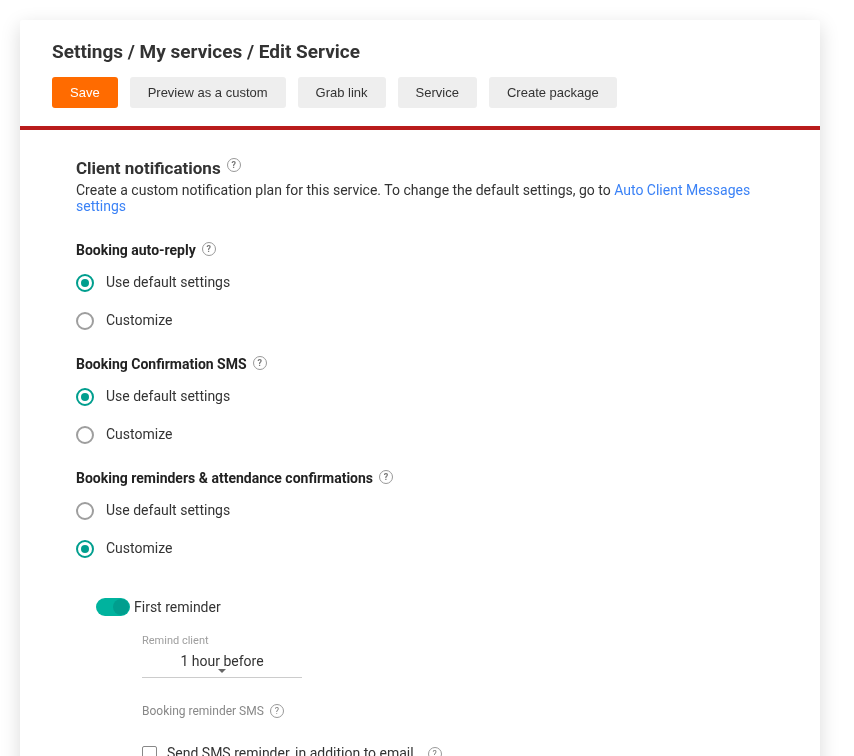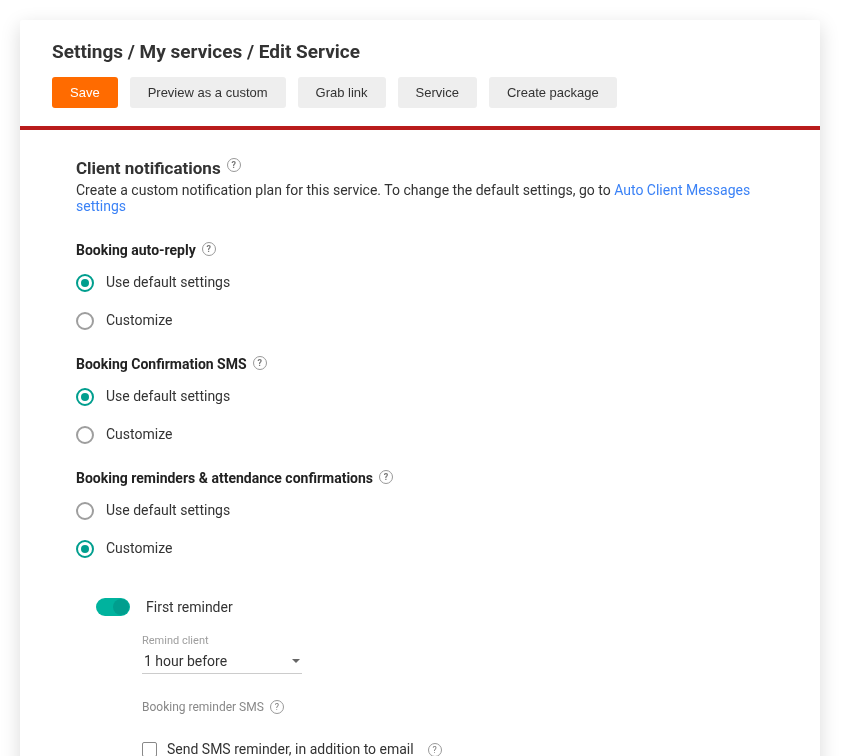--- a/index.html
+++ b/index.html
@@ -103,21 +103,21 @@
     color: #777;
     flex-shrink: 0;
   }
   .customize-panel {
     margin-left: 20px;
     padding-top: 20px;
   }
   .toggle-row {
     display: flex;
     align-items: center;
-    gap: 16px;
+    gap: 4px;
     margin-bottom: 18px;
   }
   .toggle {
     width: 34px; height: 18px;
     background: #00b39e;
     border-radius: 10px;
     position: relative;
   }
   .toggle::after {
     content: "";
@@ -133,20 +133,21 @@
   .select-field {
     display: flex;
     align-items: center;
     justify-content: space-between;
     width: 160px;
     border-bottom: 1px solid #ccc;
     padding: 4px 2px;
     font-size: 14px;
     color: #333;
     cursor: pointer;
+    flex-direction: column;
   }
   .caret {
     width: 0; height: 0;
     border-left: 4px solid transparent;
     border-right: 4px solid transparent;
     border-top: 4px solid #666;
   }
   .sms-section { margin-left: 46px; }
   .sms-title {
     font-size: 12px;

